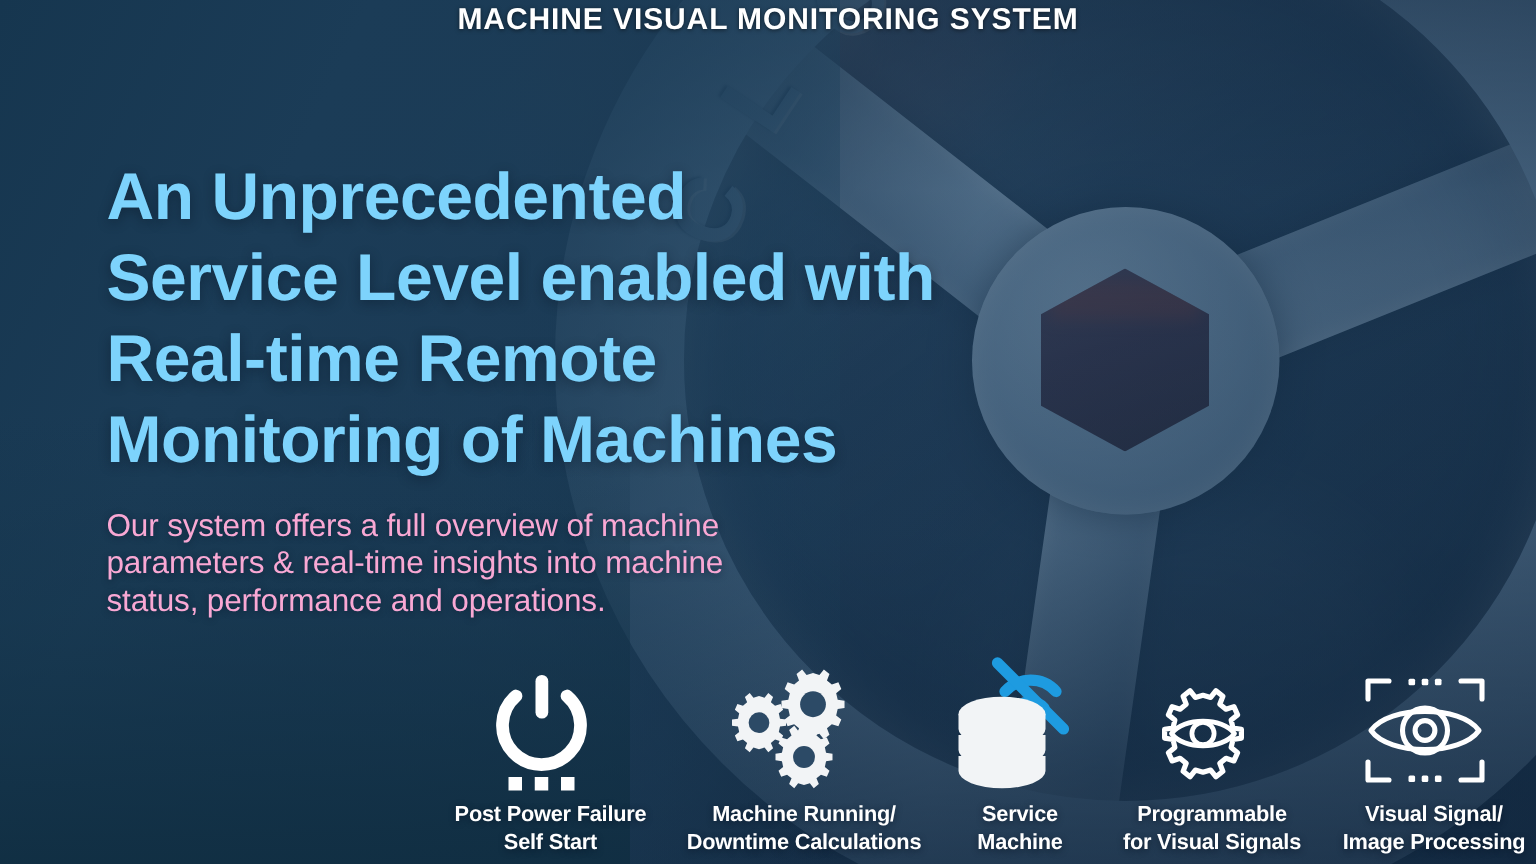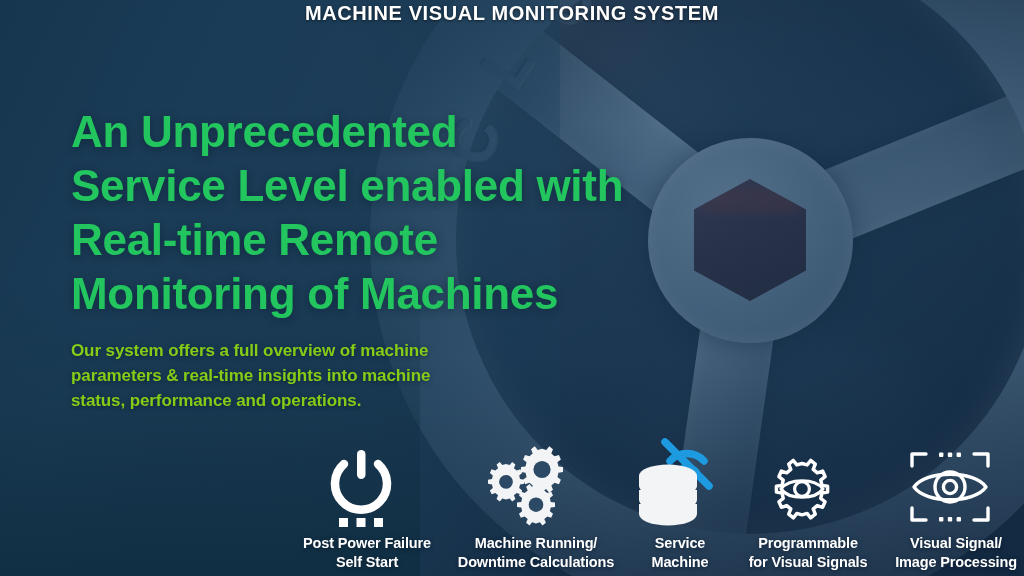--- a/index.html
+++ b/index.html
@@ -126,29 +126,29 @@
     position:absolute; top:2px; left:0; width:1024px;
     text-align:center;
     font-size:20px; font-weight:700; letter-spacing:.6px;
     color:#ffffff;
     text-shadow:0 1px 3px rgba(0,0,0,.55);
   }
 
   .headline {
     position:absolute; left:71px; top:105px; width:640px;
     font-size:44px; line-height:54px; font-weight:700;
-    color:#22c55e; letter-spacing:-.3px;
+    color:#7dd3fc; letter-spacing:-.3px;
     text-shadow:0 2px 8px rgba(8,22,38,.45);
   }
   .headline div { white-space:nowrap; }
 
   .subhead {
     position:absolute; left:71px; top:338px; width:470px;
-    font-size:17px; line-height:25px; font-weight:700;
-    color:#84cc16; letter-spacing:-.1px;
+    font-size:21px; line-height:25px; font-weight:400;
+    color:#f9a8d4; letter-spacing:-.1px;
     text-shadow:0 1px 4px rgba(10,24,40,.5);
   }
   .subhead div { white-space:nowrap; }
 
   
   .features {
     position:absolute; left:282px; bottom:0; width:742px; height:140px;
     display:flex; align-items:flex-end;
   }
   .feature {

